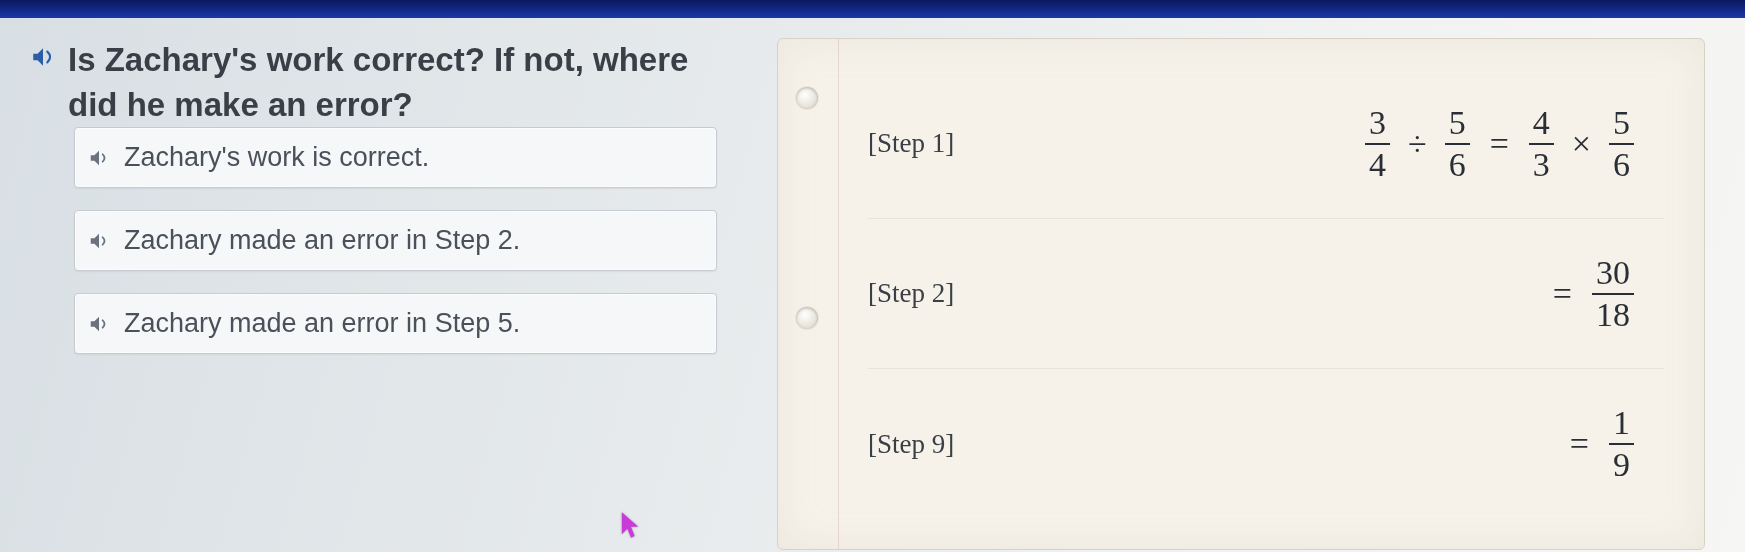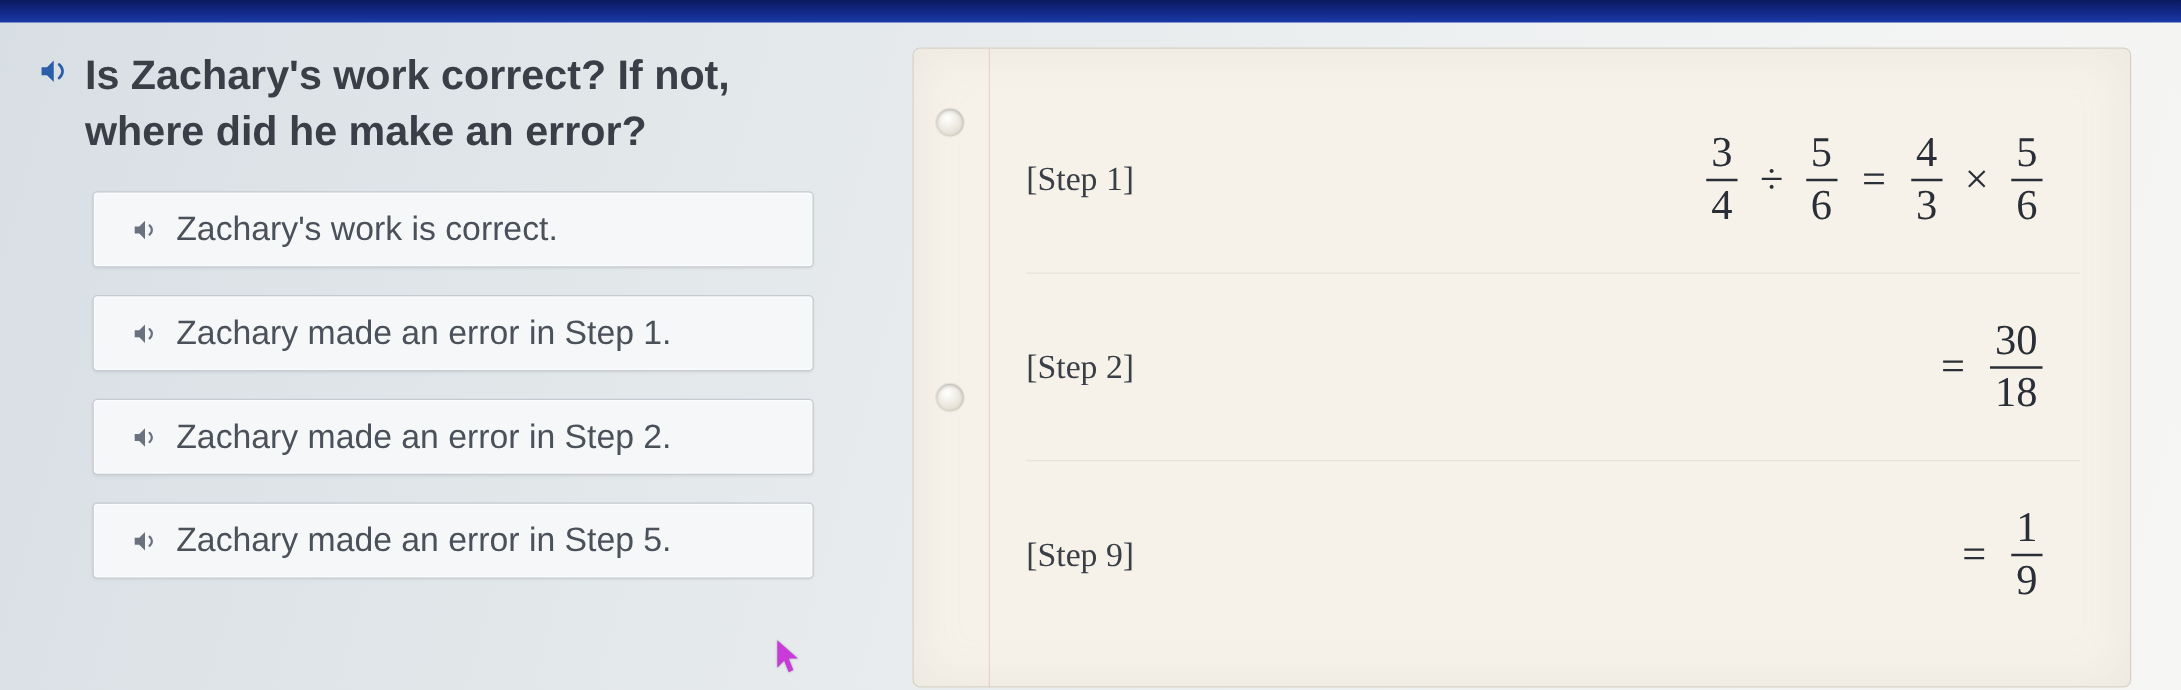--- a/index.html
+++ b/index.html
@@ -24,21 +24,20 @@
   }
   
   .left {
     flex: 0 0 640px;
     padding-top: 8px;
   }
   .question-row {
     display: flex;
     align-items: flex-start;
     gap: 12px;
-    margin-bottom: 26px;
   }
   .speaker {
     width: 26px; height: 26px;
     flex: 0 0 26px;
     margin-top: 6px;
     color: #2a5ea8;
   }
   .speaker svg { width: 100%; height: 100%; display:block; }
   .question {
     font-size: 33px;
@@ -46,26 +45,26 @@
     color: #3a3e46;
     line-height: 1.35;
     filter: blur(0.3px);
   }
   .options { padding-left: 44px; display:flex; flex-direction:column; gap:22px; }
   .option {
     background: #f5f7f8;
     border: 1px solid #c6cbd1;
     border-radius: 4px;
     box-shadow: 0 1px 2px rgba(0,0,0,0.06), inset 0 0 0 1px rgba(255,255,255,0.6);
-    padding: 14px 20px 14px 30px;
+    padding: 14px 20px 14px 13px;
     display:flex;
     align-items:center;
     gap:14px;
     cursor: pointer;
-    width: 577px;
+    width: 643px;
   }
   .option .opt-speaker {
     width: 22px; height: 22px; flex:0 0 22px;
     color: #6a7280;
   }
   .option .opt-speaker svg { width:100%; height:100%; display:block; }
   .option .label {
     font-size: 27px;
     color: #4b515a;
     filter: blur(0.35px);
@@ -176,29 +175,20 @@
         </span>
         <span class="label">Zachary's work is correct.</span>
       </div>
       <div class="option">
         <span class="opt-speaker">
           <svg viewBox="0 0 24 24" fill="currentColor">
               <path d="M3 9v6h4l5 5V4L7 9H3z"></path>
               <path d="M16 8c1.2 1 2 2.4 2 4s-.8 3-2 4" fill="none" stroke="currentColor" stroke-width="2" stroke-linecap="round"></path>
             </svg>
         </span>
-        <span class="label">Zachary made an error in Step 1.</span>
-      </div>
-      <div class="option">
-        <span class="opt-speaker">
-          <svg viewBox="0 0 24 24" fill="currentColor">
-              <path d="M3 9v6h4l5 5V4L7 9H3z"></path>
-              <path d="M16 8c1.2 1 2 2.4 2 4s-.8 3-2 4" fill="none" stroke="currentColor" stroke-width="2" stroke-linecap="round"></path>
-            </svg>
-        </span>
         <span class="label">Zachary made an error in Step 2.</span>
       </div>
       <div class="option">
         <span class="opt-speaker">
           <svg viewBox="0 0 24 24" fill="currentColor">
               <path d="M3 9v6h4l5 5V4L7 9H3z"></path>
               <path d="M16 8c1.2 1 2 2.4 2 4s-.8 3-2 4" fill="none" stroke="currentColor" stroke-width="2" stroke-linecap="round"></path>
             </svg>
         </span>
         <span class="label">Zachary made an error in Step 5.</span>

